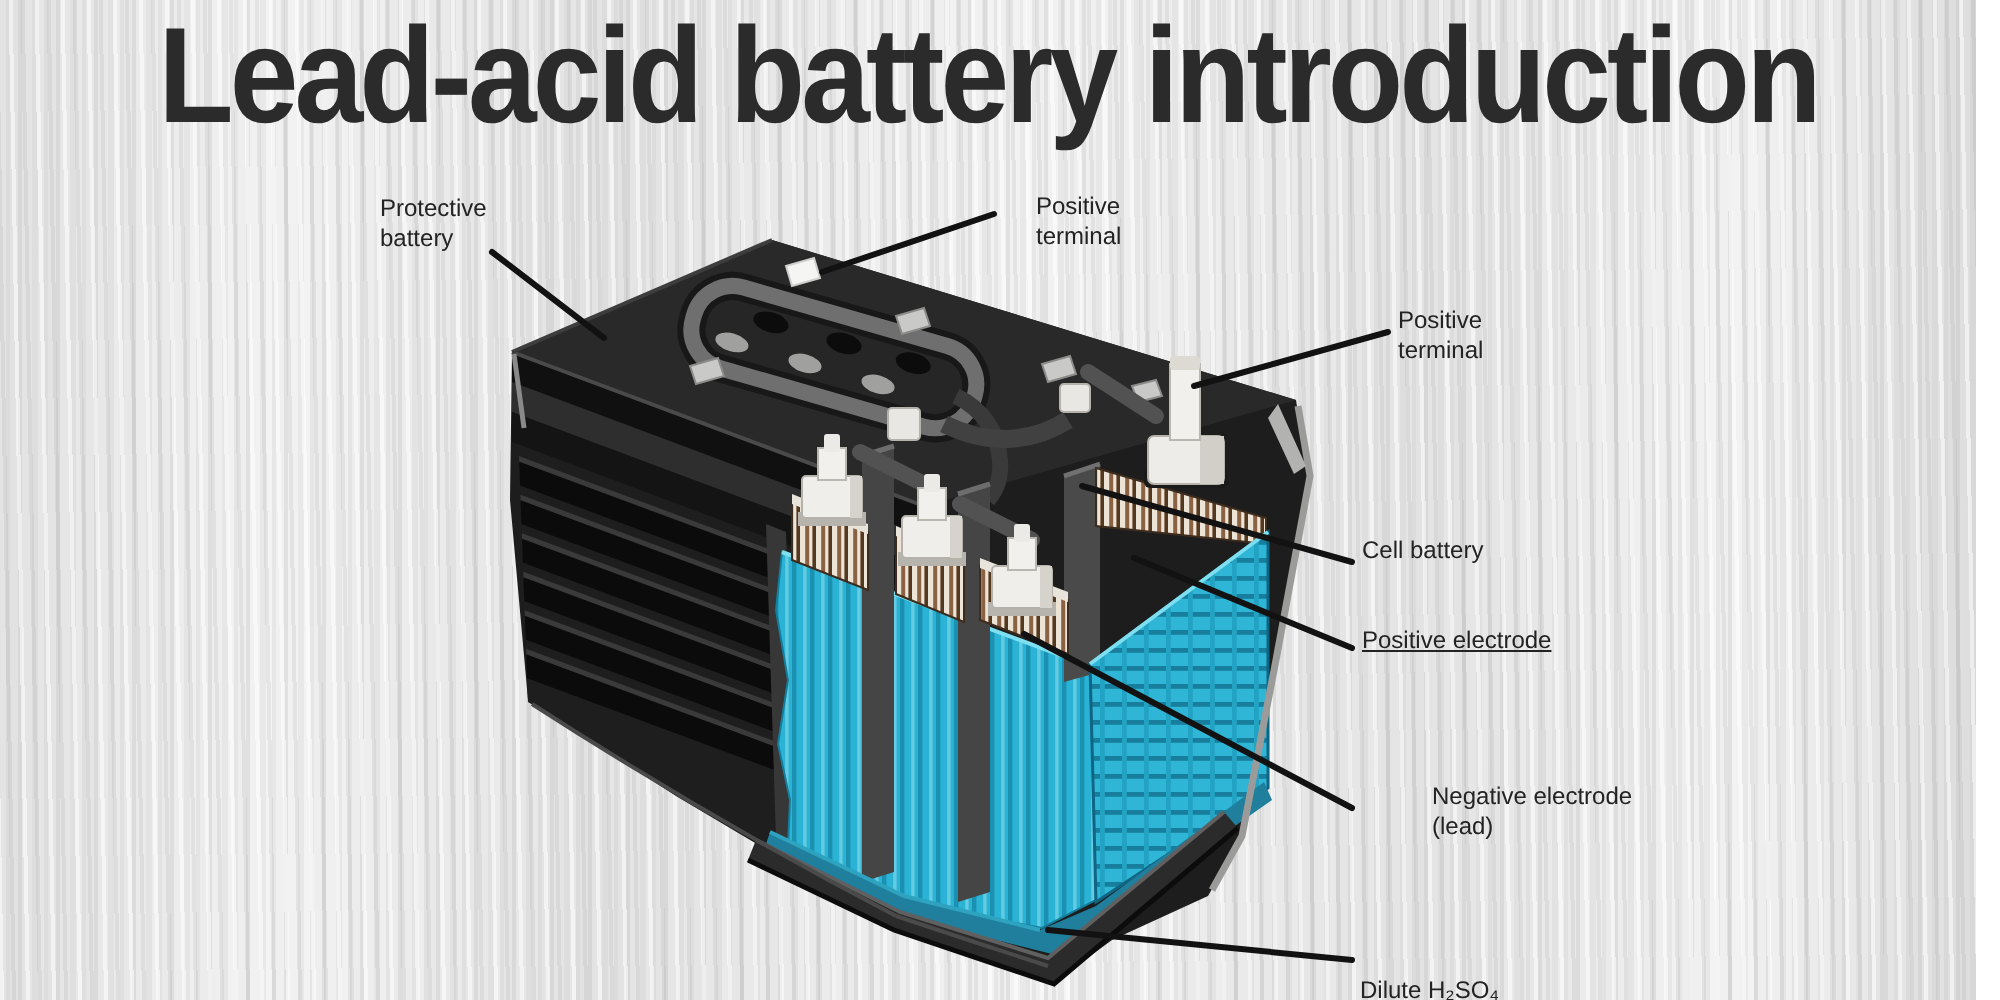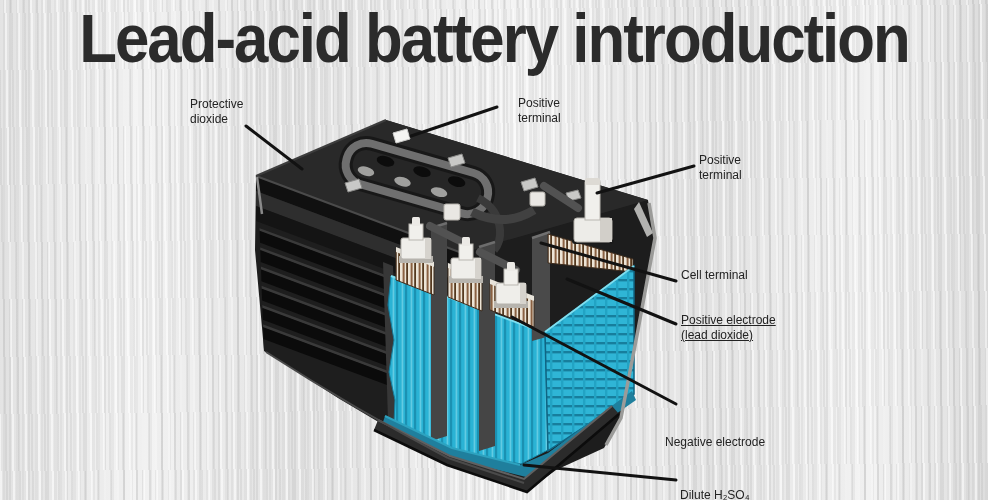--- a/index.html
+++ b/index.html
@@ -24,21 +24,21 @@
   .lbl{
     position:absolute;
     font-size:12px;line-height:1.22;color:#232323;
     white-space:nowrap;
   }
   #lbl-protective{left:190px;top:97px;}
   #lbl-pos-term{left:506px;top:96px;margin-left:12px;}
   #lbl-neg-term{left:699px;top:153px;}
   #lbl-cell-div{left:681px;top:268px;}
   #lbl-pos-elec{left:681px;top:313px;text-decoration:underline;}
-  #lbl-neg-elec{left:665px;top:391px;margin-top:44px;}
+  #lbl-neg-elec{left:716px;top:391px;}
   #lbl-acid{left:680px;top:466px;margin-top:22px;}
 </style>
 </head>
 <body>
 
 <div class="stage">
 
   <svg class="art" width="1000" height="500" viewBox="0 0 1000 500">
     <defs>
       <pattern id="fins" width="9" height="10" patternUnits="userSpaceOnUse">
@@ -214,37 +214,37 @@
       <line x1="676" y1="324" x2="567" y2="279"></line>
       <line x1="676" y1="404" x2="512" y2="317"></line>
       <line x1="676" y1="480" x2="524" y2="465"></line>
     </g>
   </svg>
 
   <div class="title">Lead-acid battery introduction</div>
 
   <div class="lbl" id="lbl-protective">
     <div>Protective</div>
-    <div>dioxide</div>
+    <div>battery</div>
   </div>
   <div class="lbl" id="lbl-pos-term">
     <div>Positive</div>
     <div>terminal</div>
   </div>
   <div class="lbl" id="lbl-neg-term">
     <div>Positive</div>
     <div>terminal</div>
   </div>
   <div class="lbl" id="lbl-cell-div">
-    <div>Cell terminal</div>
+    <div>Cell battery</div>
   </div>
   <div class="lbl" id="lbl-pos-elec">
     <div>Positive electrode</div>
-    <div>(lead dioxide)</div>
   </div>
   <div class="lbl" id="lbl-neg-elec">
     <div>Negative electrode</div>
+    <div>(lead)</div>
   </div>
   <div class="lbl" id="lbl-acid">
     <div>Dilute H₂SO₄</div>
   </div>
 
 </div>
 
 </body></html>

